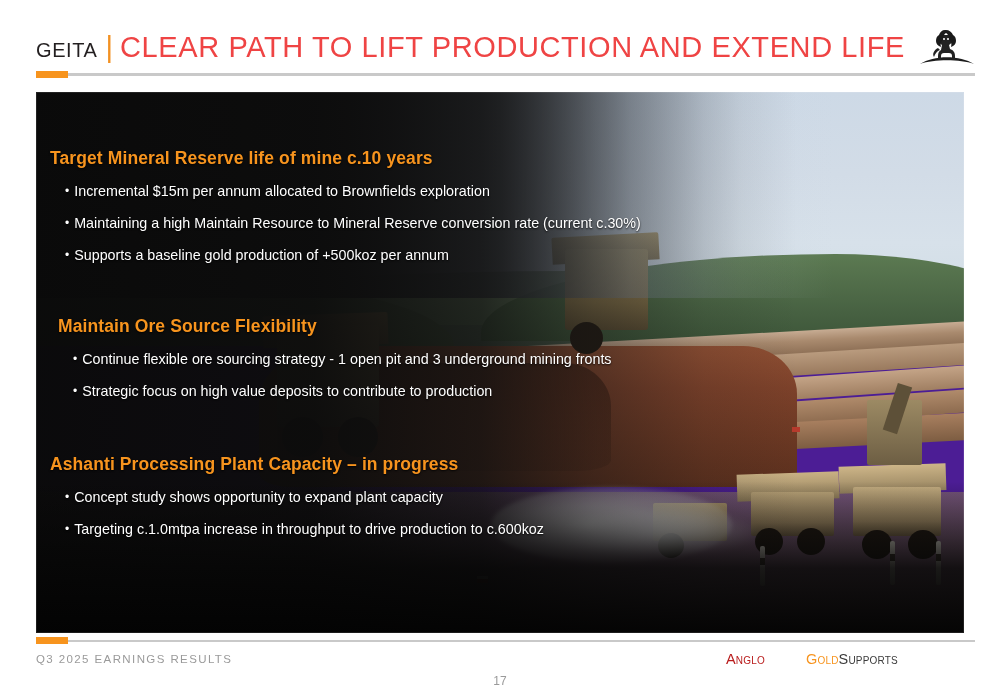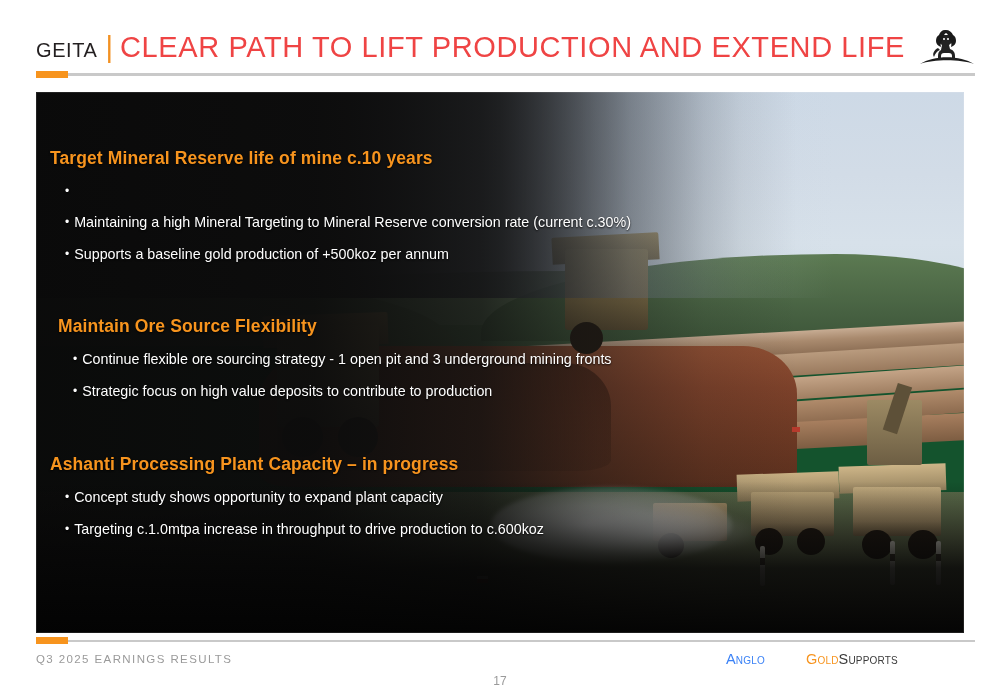--- a/index.html
+++ b/index.html
@@ -76,21 +76,21 @@
   }
 
   
   #photo-panel {
     position: absolute;
     left: 36px;
     top: 92px;
     width: 928px;
     height: 541px;
     overflow: hidden;
-    background: #14532d;
+    background: #4c1d95;
   }
   
   .ph-sky {
     position: absolute;
     left: 0; top: 0;
     width: 100%; height: 43%;
     background: linear-gradient(to bottom, #cdd9e6 0%, #d2dce7 35%, #d7e1ea 65%, #cfdbe3 100%);
   }
   
   .ph-hill-far {
@@ -374,21 +374,21 @@
   #footer-logo {
     position: absolute;
     right: 18px;
     top: 18px;
     font-size: 14.5px;
     letter-spacing: .2px;
     white-space: nowrap;
     font-variant: small-caps;
     font-weight: 500;
   }
-  #footer-logo .anglo { color: #3b82f6; text-align: right; }
+  #footer-logo .anglo { color: #b91c1c; text-align: right; }
   #footer-logo .gold  { color: #f7941e; padding-left: 41px; }
   #footer-logo .ashanti { color: #3b3b3b; }
 </style>
 </head>
 <body>
 
 <div id="header">
   <div id="title-wrap">
     <span id="title-main">GEITA</span>
     <span id="title-sep">|</span>
@@ -463,24 +463,25 @@
   <div id="photo-overlay-top"></div>
   <div id="photo-overlay"></div>
   <div id="photo-inner-border"></div>
 
   <div id="content">
 
     <div class="section" id="sec1">
       <div class="section-heading">Target Mineral Reserve life of mine c.10 years</div>
       <div class="bullet">
         <span class="dot">•</span>
-      </div>
-      <div class="bullet">
-        <span class="dot">•</span>
-        <span>Maintaining a high Mineral Targeting to Mineral Reserve conversion rate (current c.30%)</span>
+        <span>Incremental $15m per annum allocated to Brownfields exploration</span>
+      </div>
+      <div class="bullet">
+        <span class="dot">•</span>
+        <span>Maintaining a high Maintain Resource to Mineral Reserve conversion rate (current c.30%)</span>
       </div>
       <div class="bullet">
         <span class="dot">•</span>
         <span>Supports a baseline gold production of +500koz per annum</span>
       </div>
     </div>
 
     <div class="section" id="sec2">
       <div class="section-heading">Maintain Ore Source Flexibility</div>
       <div class="bullet">

